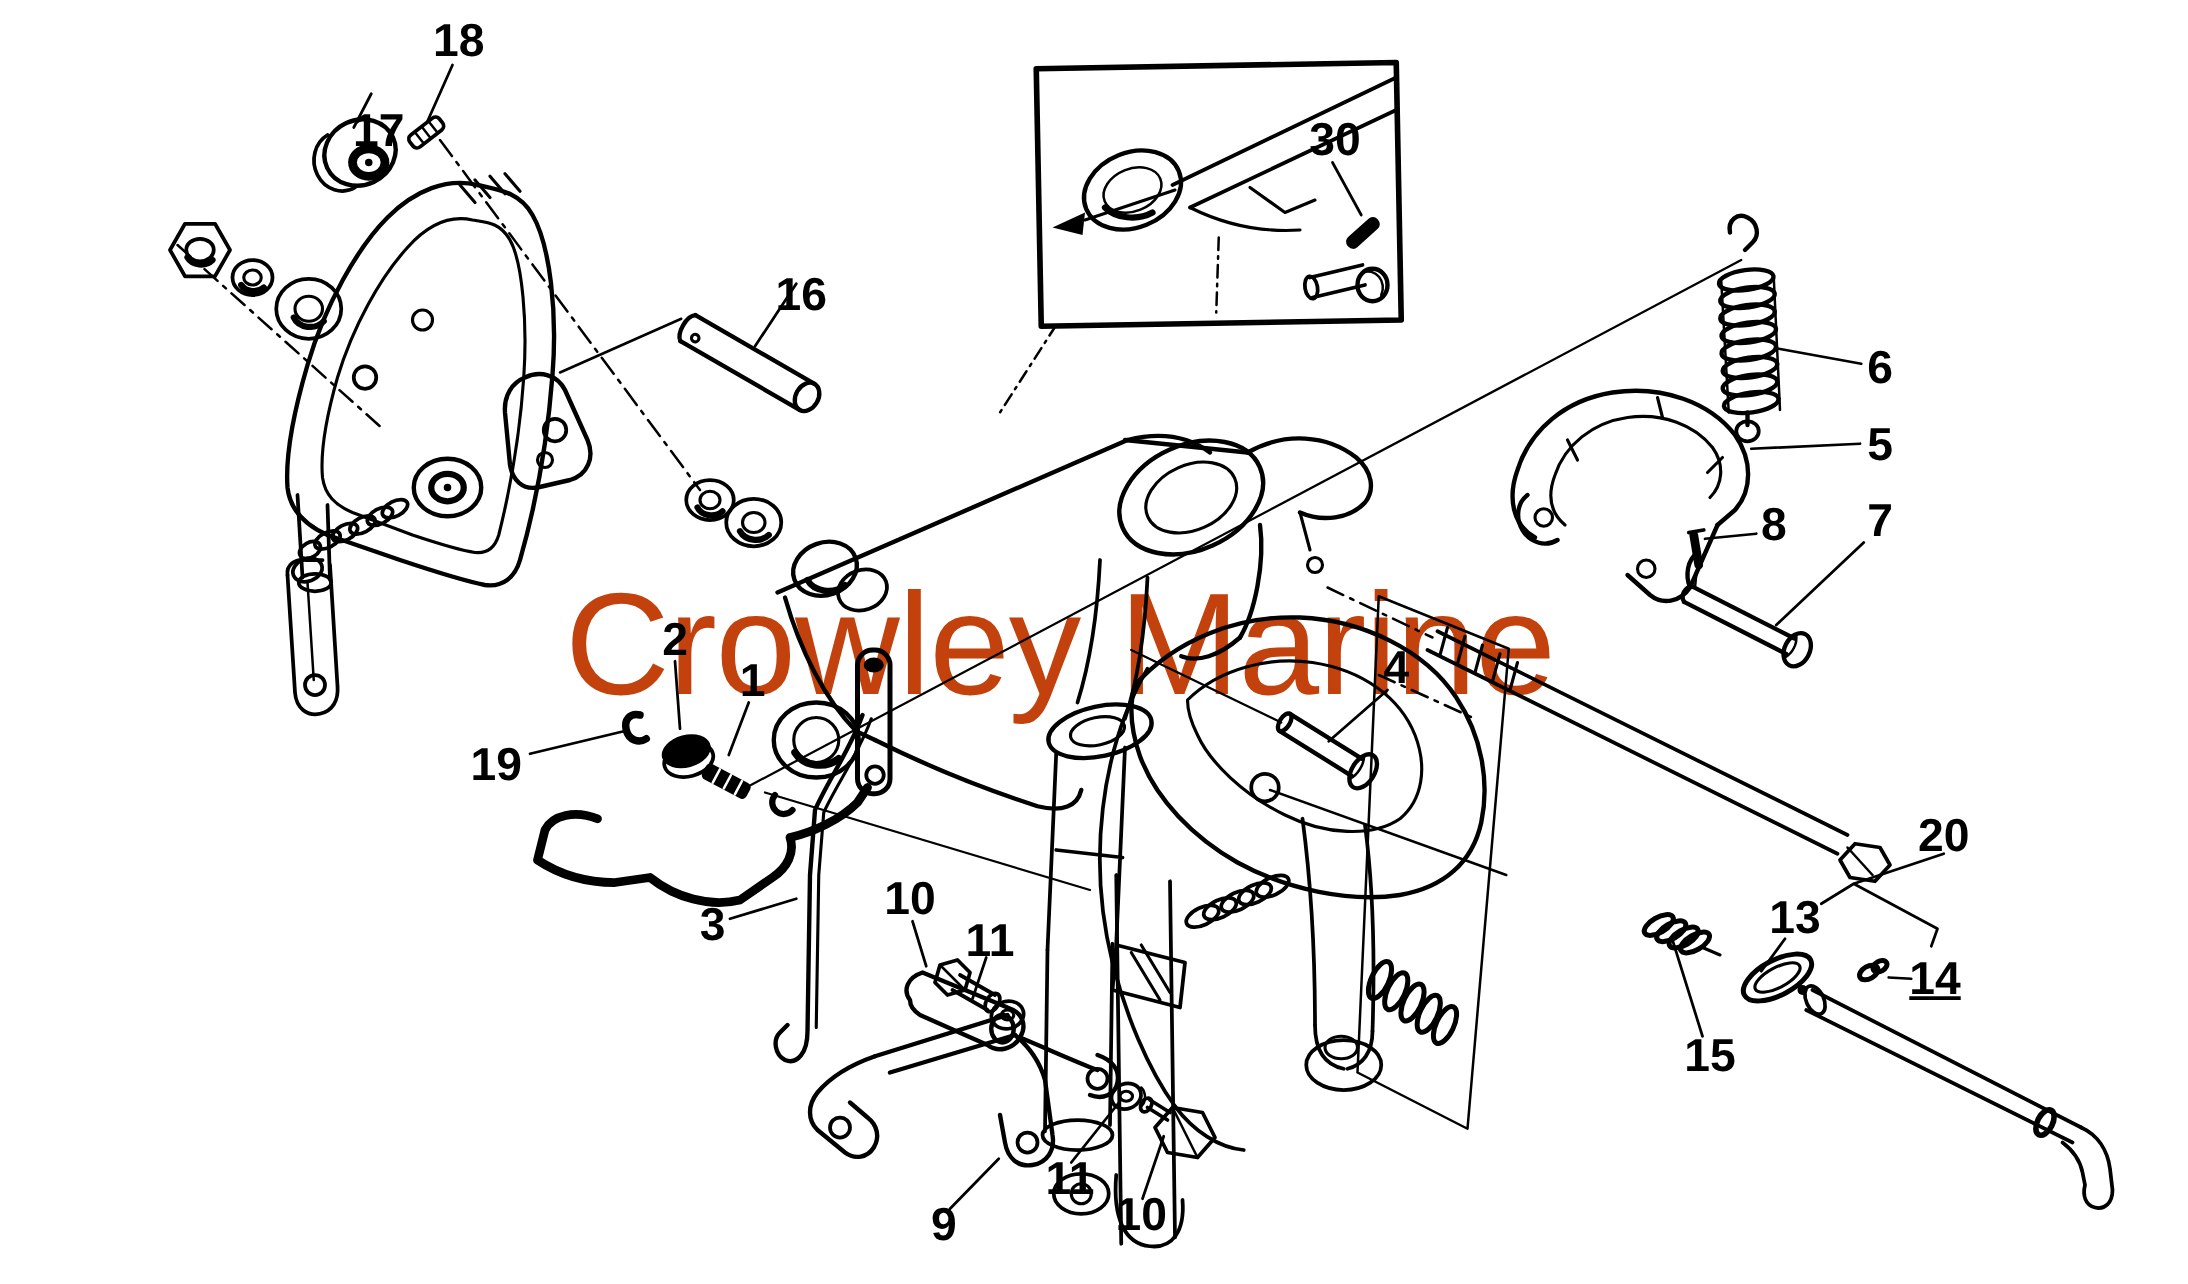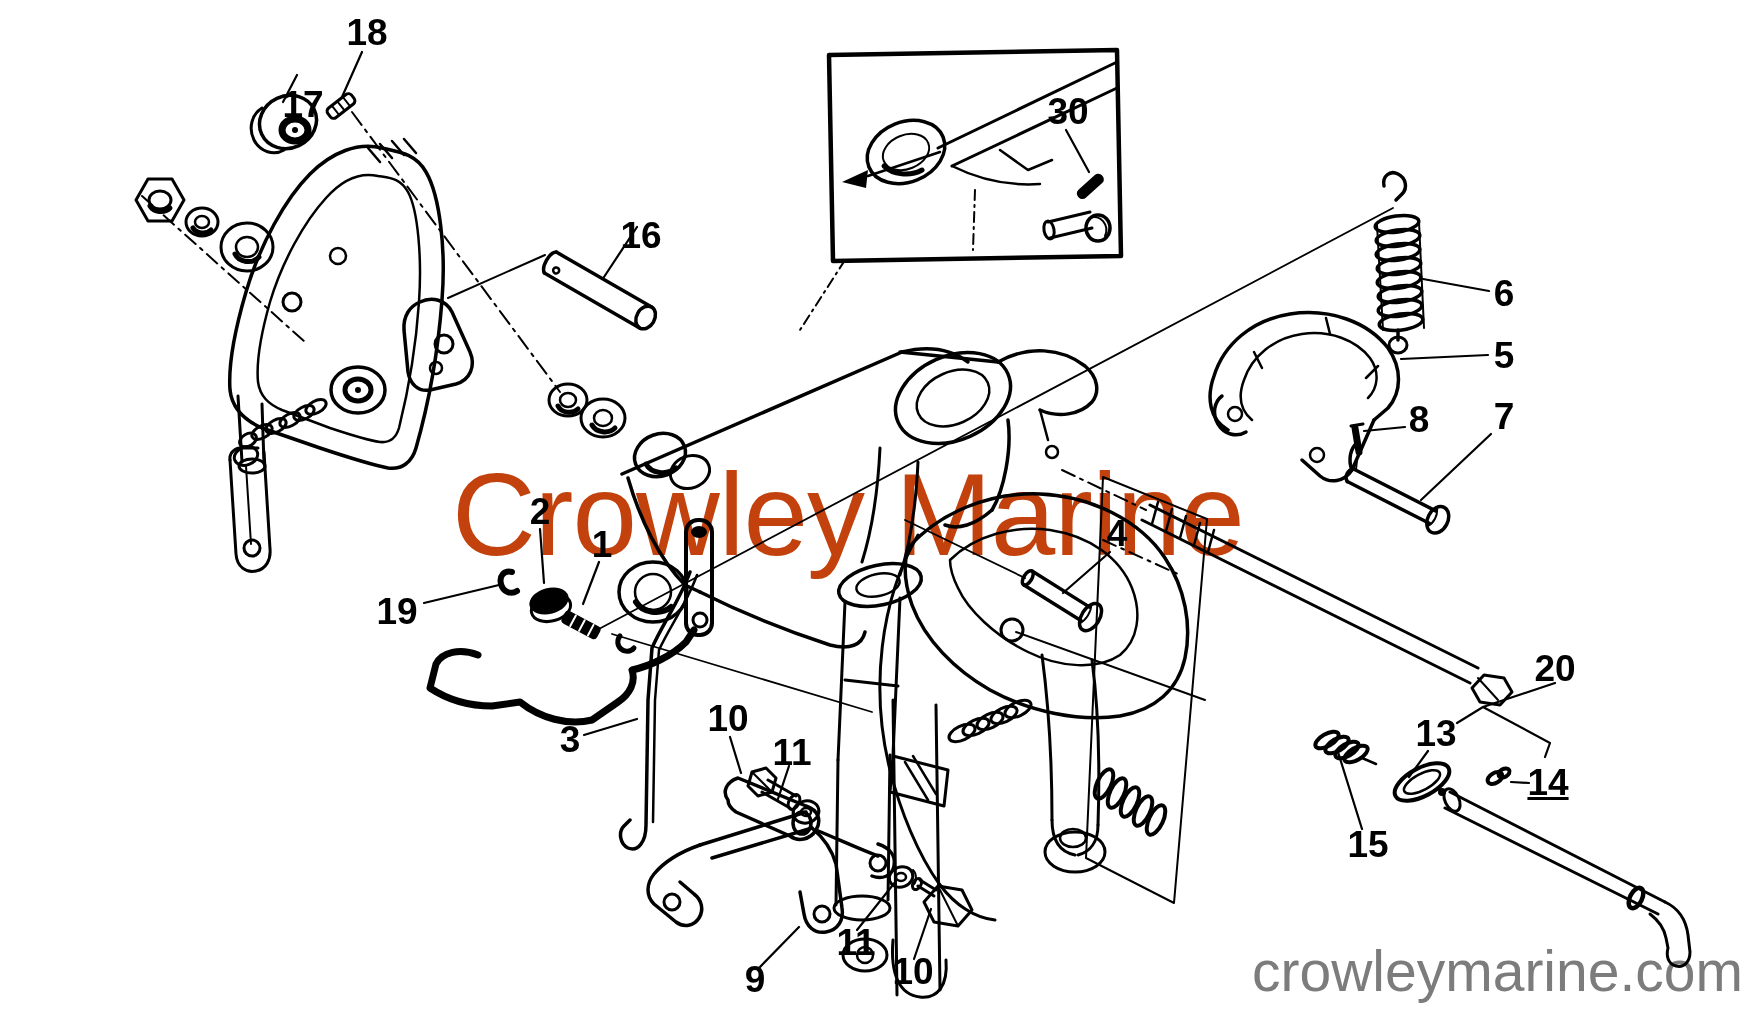--- a/index.html
+++ b/index.html
@@ -24,21 +24,20 @@
     font-weight:bold;font-size:37px;color:#000;
     letter-spacing:0px;white-space:nowrap;
   }
 </style>
 </head>
 <body>
 
 <div class="stage">
 
   <div class="watermark">Crowley Marine</div>
-  <div class="website">crowleymarine.com</div>
 
   <svg class="lineart" width="1750" height="1027" viewBox="0 0 1750 1027" fill="none" stroke="#000" stroke-linecap="round" stroke-linejoin="round">
 
     <g stroke-width="3.5">
       <path d="M382,148 C358,142 332,152 310,174 C286,198 260,244 246,292 C236,326 228,362 230,390 C232,408 244,420 262,428 L320,448 C344,456 368,464 388,468 C402,470 412,462 416,448 C428,406 438,352 442,300 C446,250 440,196 426,172 C416,154 400,152 382,148 Z"></path>
       <path stroke-width="2.5" d="M378,176 C360,172 342,180 326,198 C304,222 282,262 270,302 C262,330 256,360 258,382 C260,396 268,404 282,410 L330,428 C348,434 366,440 380,442 C390,443 396,438 399,428 C408,392 416,346 419,302 C422,258 418,210 408,192 C400,178 390,178 378,176 Z"></path>
       <circle cx="292" cy="302" r="9" stroke-width="3"></circle>
       <circle cx="338" cy="256" r="8" stroke-width="2.5"></circle>
       <ellipse cx="358" cy="390" rx="27" ry="23"></ellipse>
       <ellipse cx="358" cy="390" rx="13" ry="11" stroke-width="5"></ellipse>

